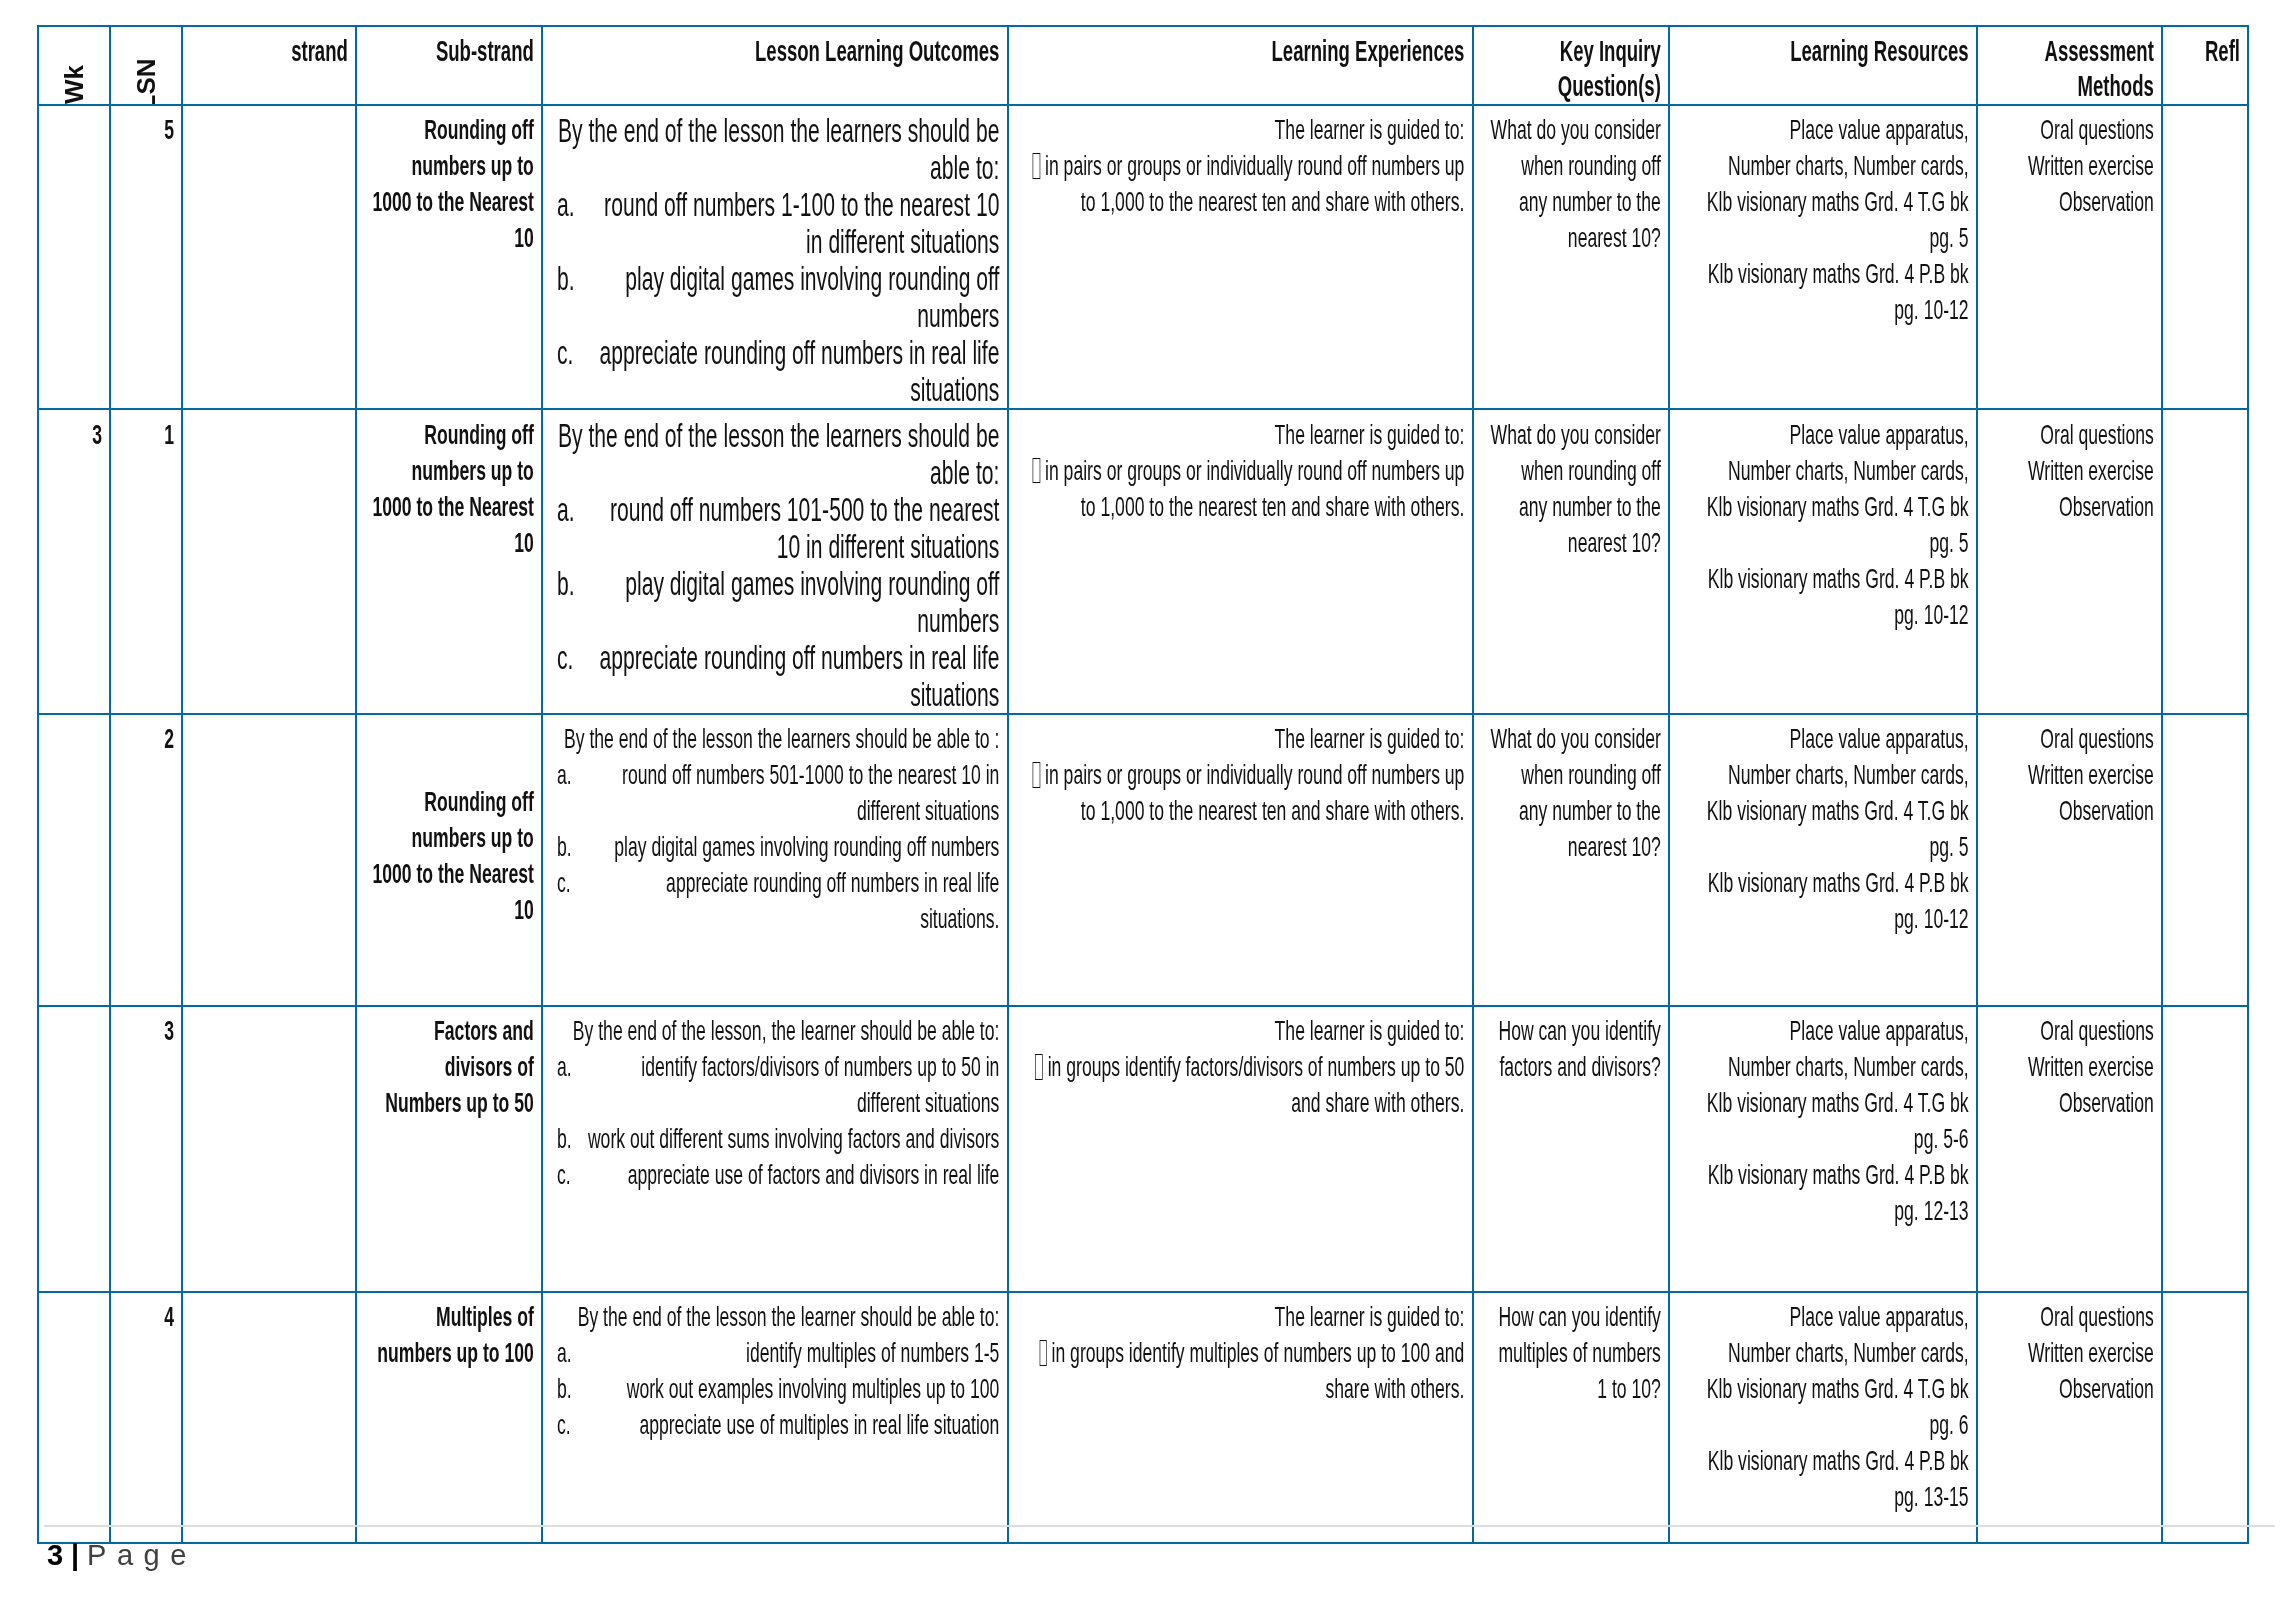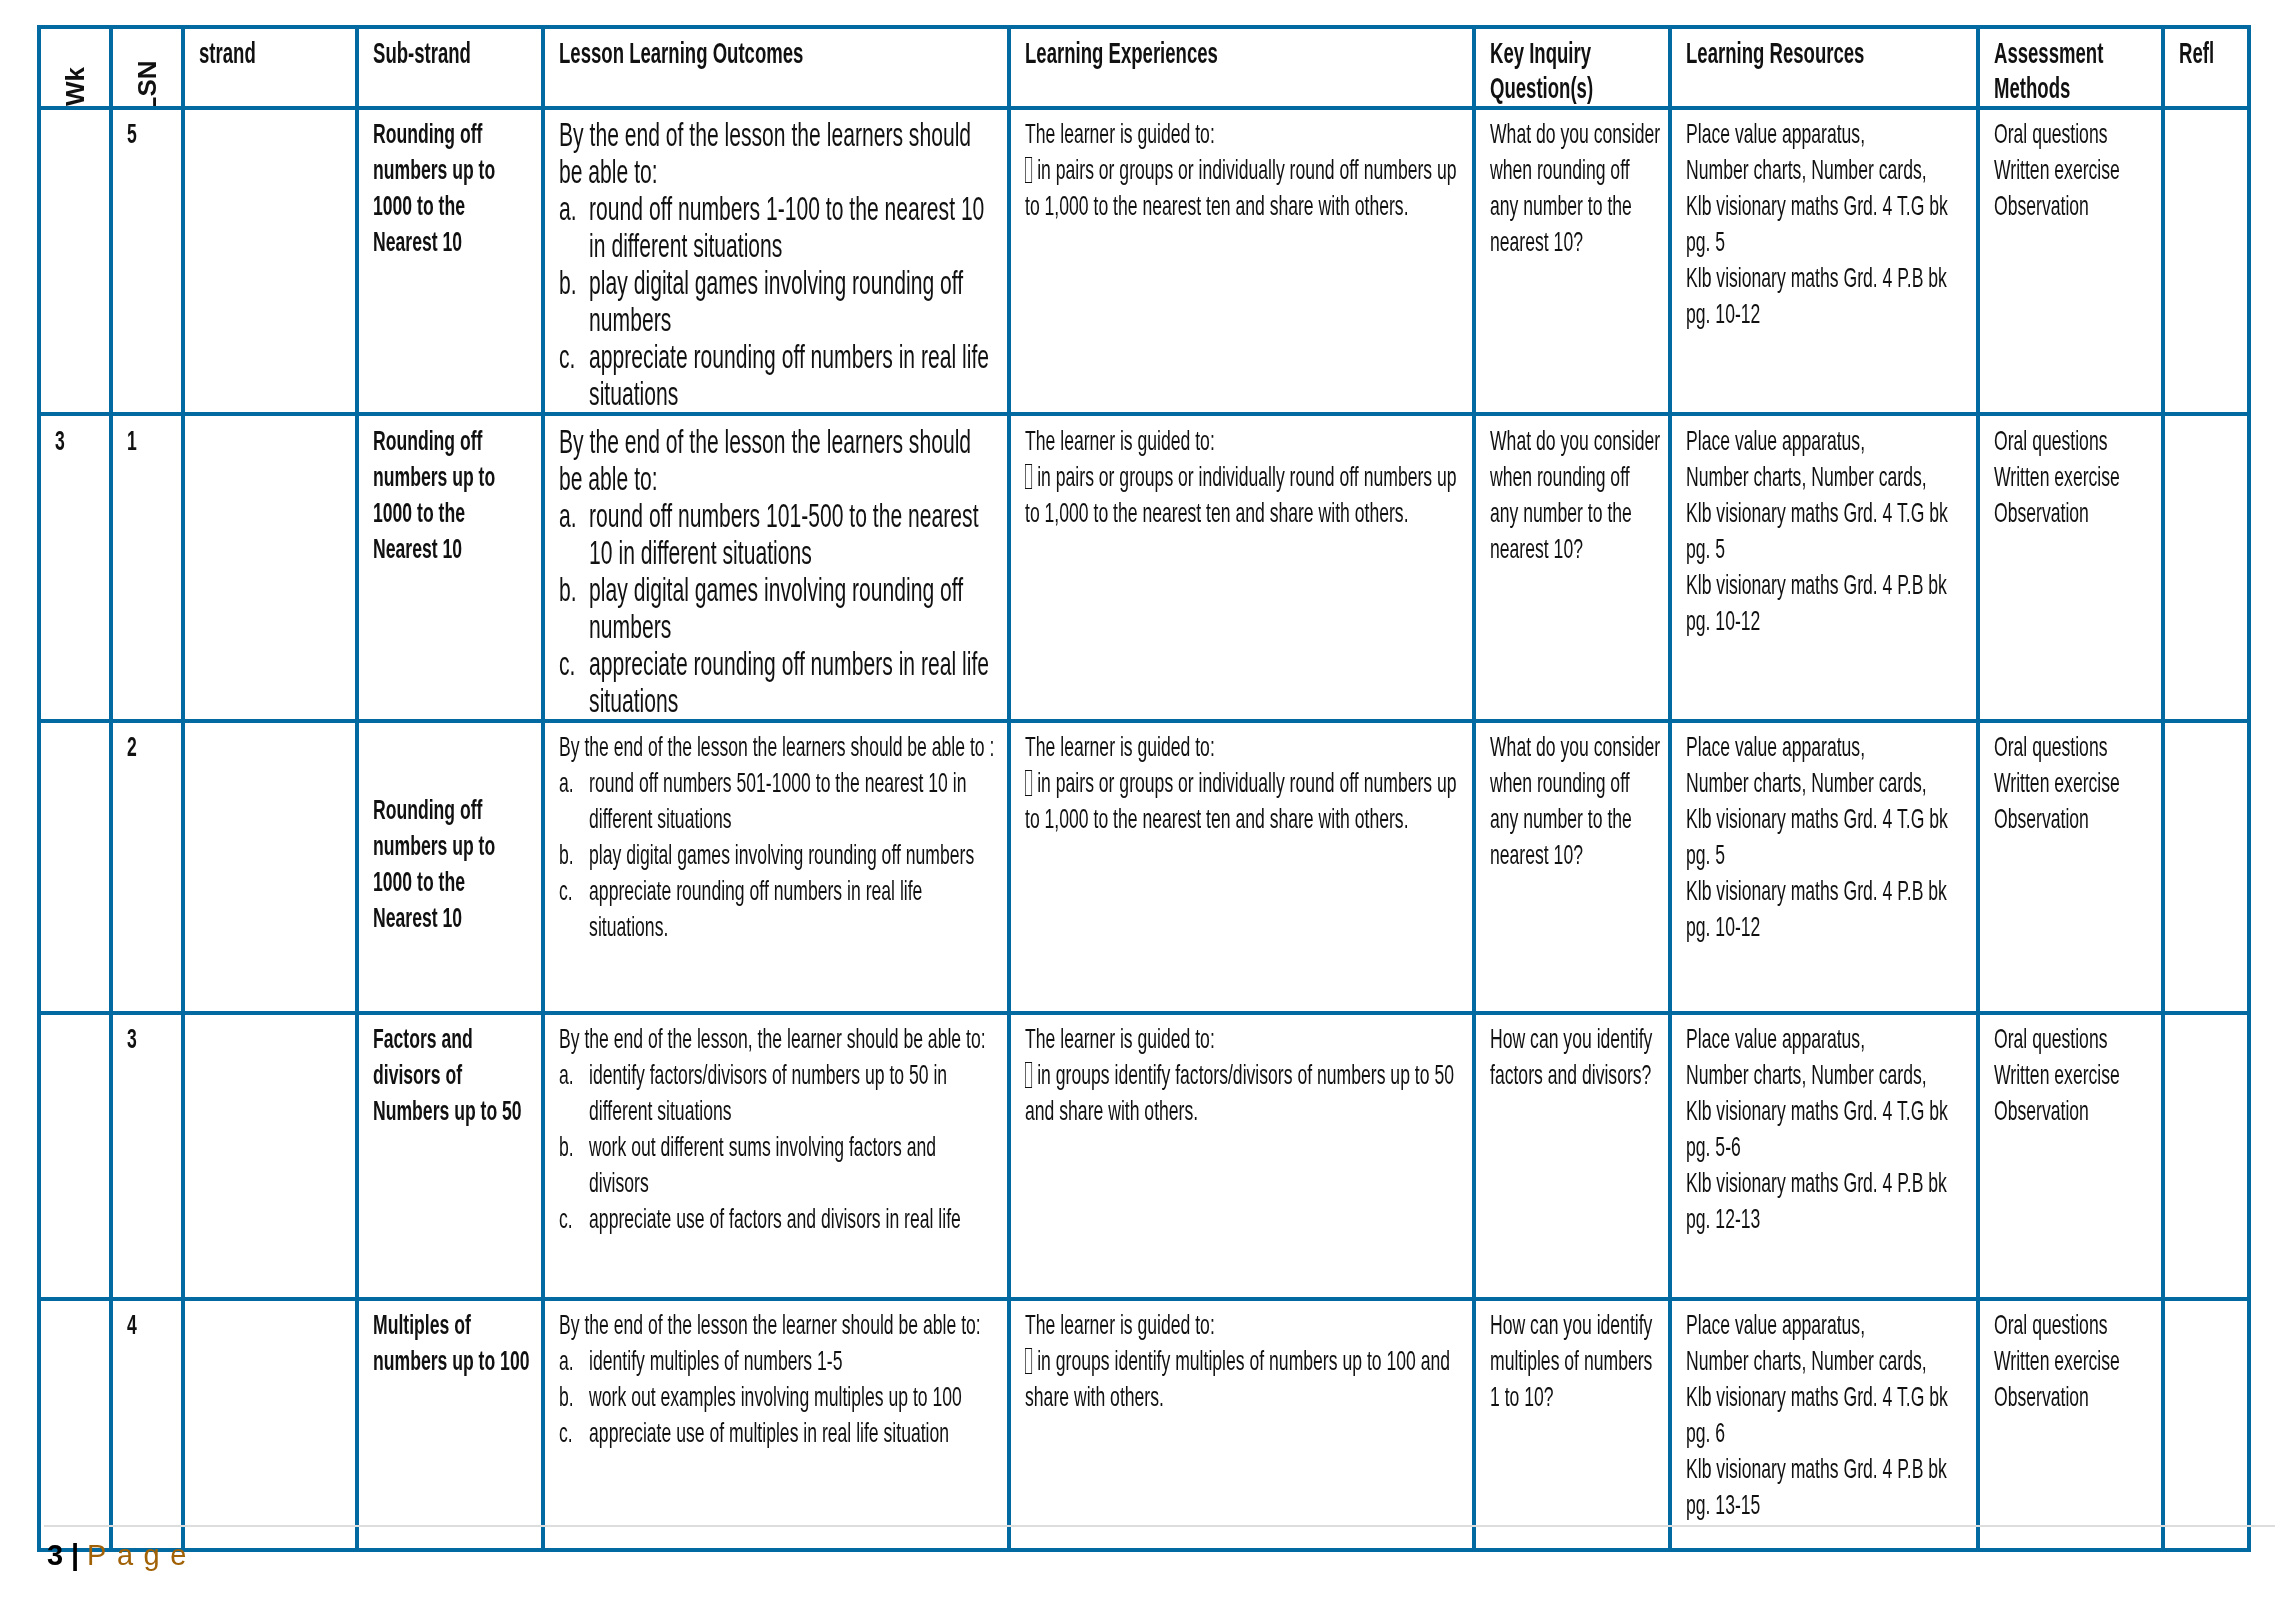--- a/index.html
+++ b/index.html
@@ -1,39 +1,39 @@
 <!DOCTYPE html>
 <html style="font-size:10.5px"><head>
 <meta charset="utf-8">
 <style>
   html, body { margin:0; padding:0; background:#ffffff; }
   body { width:2295px; height:1623px; position:relative; overflow:hidden;
          font-family:"Liberation Sans", sans-serif; color:#111111; }
   table.plan { position:absolute; left:37px; top:25px; border-collapse:collapse;
                table-layout:fixed; width:2209px; }
-  table.plan td, table.plan th { border:4px solid #0369a1; vertical-align:top;
-               padding:6.5px 6.5px 0 14.4px; overflow:hidden; text-align:left; font-weight:normal; }
+  table.plan td, table.plan th { border:2px solid #0369a1; vertical-align:top;
+               padding:6.5px 6.5px 0 14.4px; overflow:hidden; text-align:right; font-weight:normal; }
   table.plan { border:2.6px solid #222222; }
   .c { display:block; transform:scaleX(0.64); transform-origin:0 0; width:156%; }
   th .c { font-family:"Liberation Sans", sans-serif; font-weight:bold; font-size:29px; line-height:35px; }
   td .c { font-size:27.5px; line-height:36px; }
   td .c.big { font-size:33px; line-height:37px; }
   .bold { font-weight:bold; }
   .wk-head { position:relative; }
   .rot { position:absolute; left:50%; bottom:3.9px; transform:translateX(-50%) rotate(-90deg);
          transform-origin:center; font-weight:bold; font-size:26px; white-space:nowrap; }
   ol.items { list-style:none; margin:0; padding:0; }
   ol.items li { position:relative; padding-left:47px; }
   ol.items li .mk { position:absolute; left:0; top:0; }
   .sq { display:inline-block; width:9.2px; height:23.6px; border:1.3px solid #111; vertical-align:-3.9px; margin-right:7.9px; }
   .footer-rule { position:absolute; left:44px; top:1525px; width:2231px; height:2px; background:#dddddd; }
   .footer { position:absolute; left:47px; top:1539px; font-size:29px; font-family:"Liberation Sans", sans-serif; }
   .footer .pn { font-weight:bold; color:#000; }
   .footer .bar { font-weight:bold; color:#000; margin:0 7.9px; }
-  .footer .pg { color:#a16207; letter-spacing:10.5px; }
+  .footer .pg { color:#404040; letter-spacing:10.5px; }
   .vpad-sub { padding-top:69px !important; }
 </style>
 </head>
 <body>
 
 <table class="plan">
   <colgroup>
     <col style="width:72px">
       <col style="width:72px">
       <col style="width:174px">

